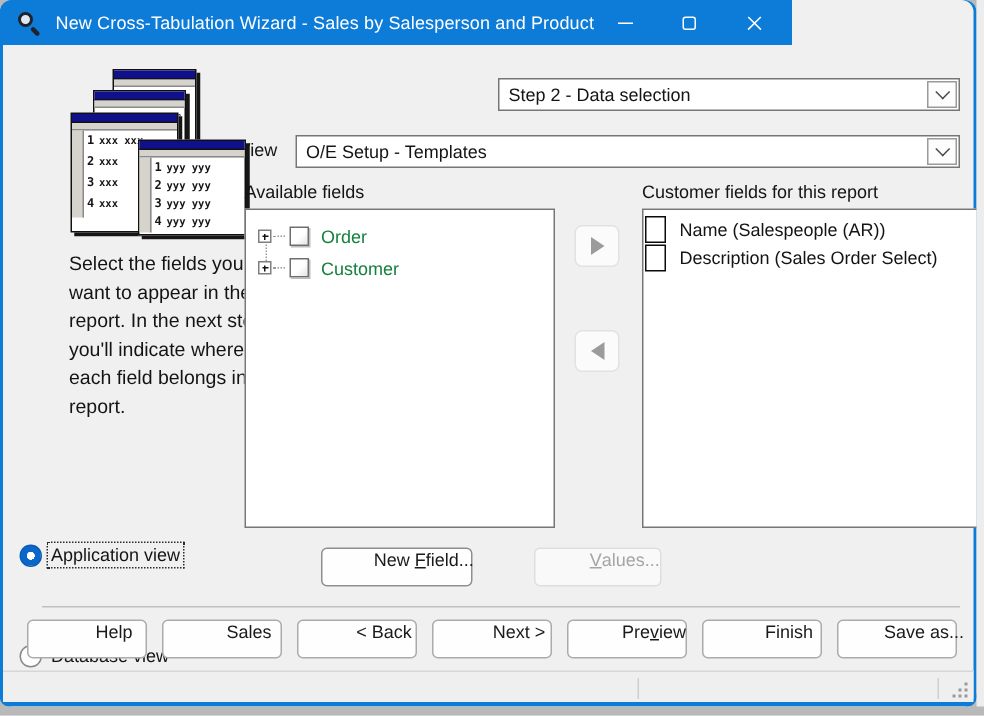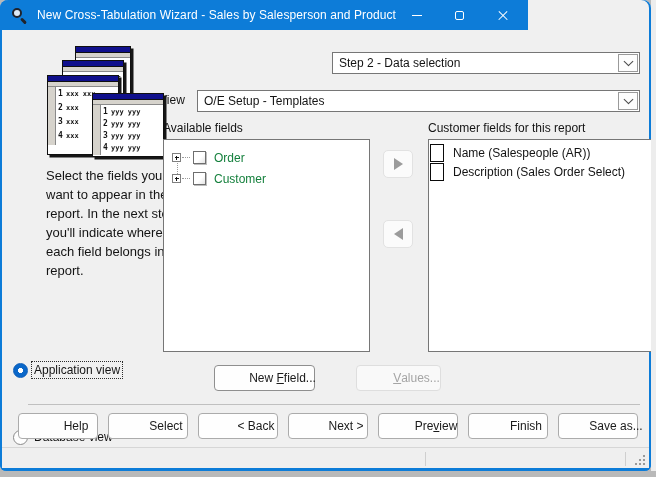--- a/index.html
+++ b/index.html
@@ -141,21 +141,21 @@
     width:15px; height:15px; border-radius:50%; flex:0 0 auto;
   }
   .radio.on  { background:radial-gradient(circle,#ffffff 0 2.6px,#0a67c9 2.7px); border:1px solid #0a5cb8; }
   .radio.off { background:#fefefe; border:1px solid #8a8a8a; }
   .radio-label { font-size:12px; color:#141414; margin-left:4px; padding:1px 2px; }
   .radio-label.focused { outline:1px dotted #2b2b2b; }
 
   
   .btn {
     position:absolute; height:26px; background:#fefefe; border:1px solid #ababab; border-radius:4px;
-    font-size:12px; color:#1a1a1a; display:flex; align-items:center; justify-content:center;
+    font-size:12px; color:#1a1a1a; display:flex; justify-content:center;
     white-space:pre; font-family:"Liberation Sans", sans-serif;padding-left:36px;
   }
   .btn .u { text-decoration:underline; }
   .btn-new-formula { left:214px; top:365px; width:101px; border-color:#8f8f8f; }
   .btn-values { left:356px; top:365px; width:85px; background:#f9f9f9; border-color:#dedede; color:#a5a5a5; }
 
   .separator { position:absolute; left:28px; top:404px; width:612px; height:1px; background:#c0c0c0; }
 
   .footer { position:absolute; left:18px; top:413px; width:620px; height:14px; display:flex; justify-content:space-between; }
   .footer .btn { position:static; width:80px; height:26px; }
@@ -298,21 +298,21 @@
     <div class="radio-label">Database view</div>
   </div>
 
   <div class="btn btn-new-formula"><span>New </span><span class="u">F</span><span>field...</span></div>
   <div class="btn btn-values"><span></span><span class="u">V</span><span>alues...</span></div>
 
   <div class="separator"></div>
 
   <div class="footer">
     <div class="btn">Help</div>
-    <div class="btn">Select</div>
+    <div class="btn">Sales</div>
     <div class="btn">&lt; Back</div>
     <div class="btn">Next &gt;</div>
     <div class="btn"><span>Pre</span><span class="u">v</span><span>iew</span></div>
     <div class="btn">Finish</div>
     <div class="btn">Save as...</div>
   </div>
 
   <div class="statusbar">
     <div class="status-divider div-1"></div>
     <div class="status-divider div-2"></div>

